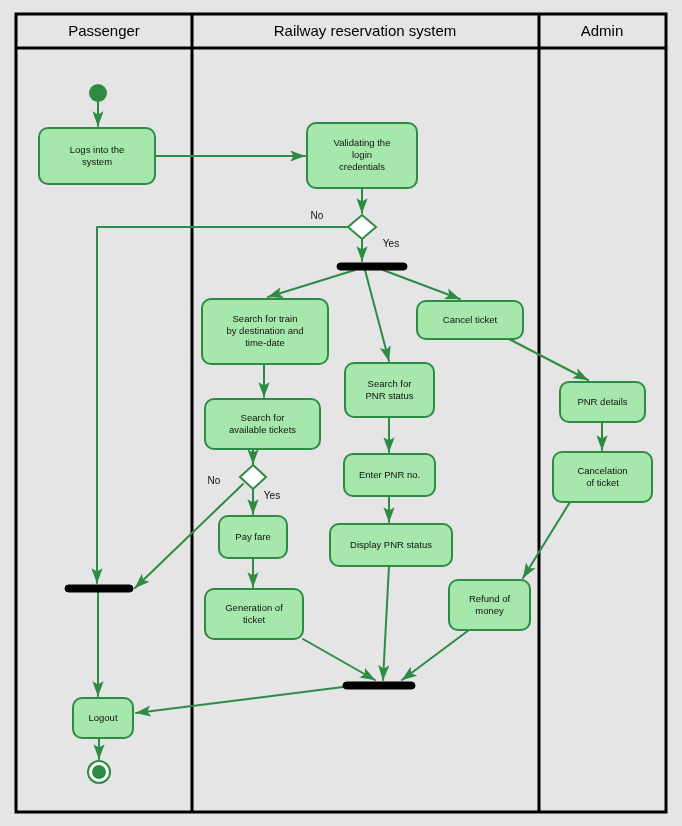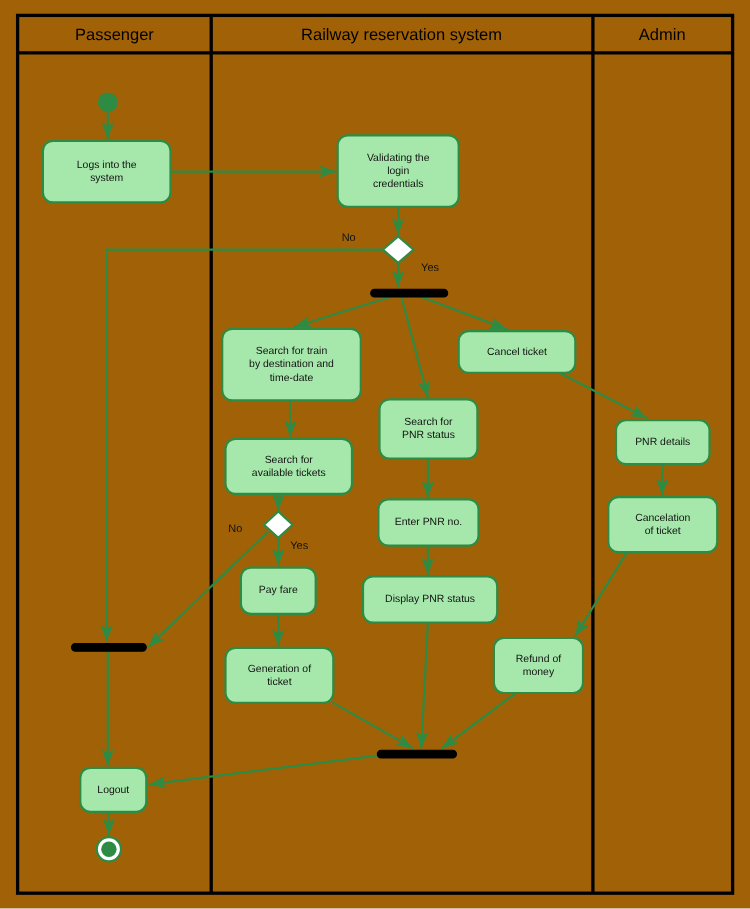--- a/index.html
+++ b/index.html
@@ -11,21 +11,21 @@
   body {
     width: 682px;
     height: 826px;
     font-family: "Liberation Sans", sans-serif;
     overflow: hidden;
   }
   #diagram-root {
     position: relative;
     width: 682px;
     height: 826px;
-    background: #a16207;
+    background: #e5e5e5;
   }
   svg#activity-diagram {
     display: block;
     width: 682px;
     height: 826px;
   }
   .lane-frame {
     fill: none;
     stroke: #000000;
     stroke-width: 3;

